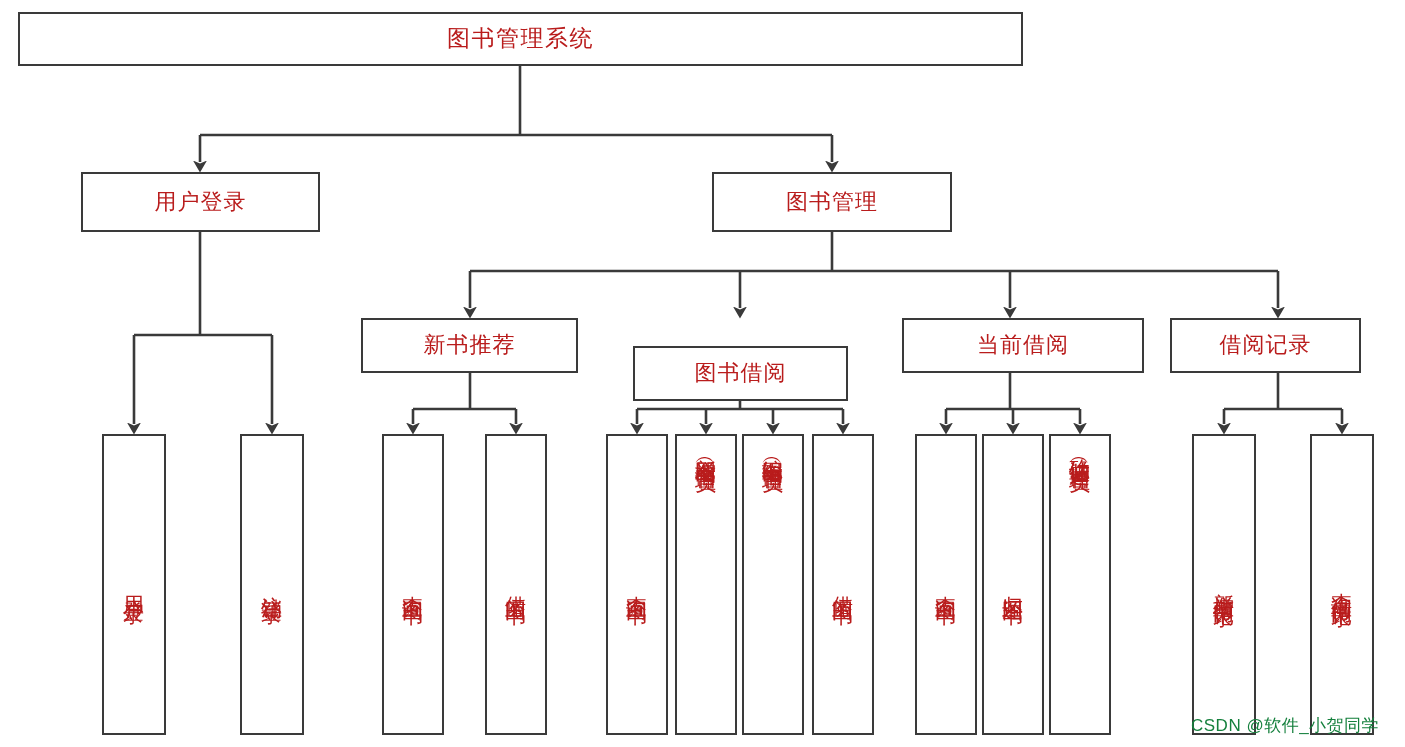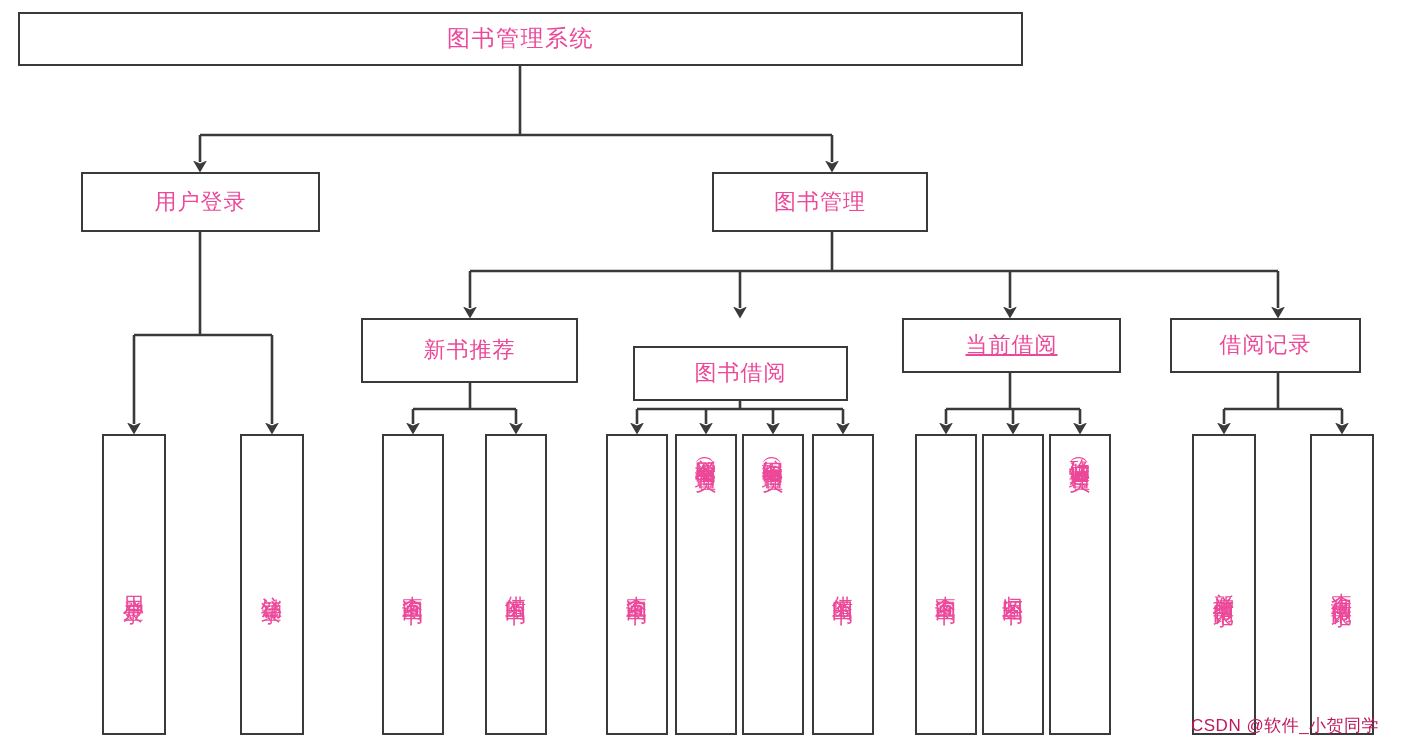--- a/index.html
+++ b/index.html
@@ -14,21 +14,21 @@
   #edges{position:absolute;left:0;top:0;width:1405px;height:747px;}
 
   .node{
     position:absolute;
     box-sizing:border-box;
     background:#ffffff;
     border:2.2px solid #3a3a3a;
     display:flex;
     align-items:center;
     justify-content:center;
-    color:#ec4899;
+    color:#b91c1c;
     z-index:2;
   }
   .node .lbl{
     display:block;
     text-align:center;
     line-height:1.12;
     white-space:pre;
   }
   
   .h .lbl{font-size:22px;letter-spacing:1px;}
@@ -48,21 +48,21 @@
     letter-spacing:3px;
     max-height:100%;
   }
   .v.tall .lbl{letter-spacing:2px;}
   .v.topalign{align-items:flex-start;}
 
   #watermark{
     position:absolute;
     left:1191px;top:714px;
     font-size:17px;
-    color:#be185d;
+    color:#15803d;
     letter-spacing:.5px;
     white-space:nowrap;
     z-index:3;
   }
 </style>
 </head>
 <body>
 
 <div id="diagram">
 
@@ -116,31 +116,31 @@
     </g>
   </svg>
 
   <div class="node h root" style="left:18px;top:12px;width:1005px;height:54px;">
     <span class="lbl">图书管理系统</span>
   </div>
 
   <div class="node h" style="left:81px;top:172px;width:239px;height:60px;">
     <span class="lbl">用户登录</span>
   </div>
-  <div class="node h" style="left:712px;top:172px;width:216px;height:60px;">
+  <div class="node h" style="left:712px;top:172px;width:240px;height:60px;">
     <span class="lbl">图书管理</span>
   </div>
 
-  <div class="node h" style="left:361px;top:318px;width:217px;height:65px;">
+  <div class="node h" style="left:361px;top:318px;width:217px;height:55px;">
     <span class="lbl">新书推荐</span>
   </div>
   <div class="node h" style="left:633px;top:318px;width:215px;height:55px;margin-top:28px;">
     <span class="lbl">图书借阅</span>
   </div>
-  <div class="node h" style="left:902px;top:318px;width:219px;height:55px;text-decoration:underline;">
+  <div class="node h" style="left:902px;top:318px;width:242px;height:55px;">
     <span class="lbl">当前借阅</span>
   </div>
   <div class="node h" style="left:1170px;top:318px;width:191px;height:55px;">
     <span class="lbl">借阅记录</span>
   </div>
 
   <div class="node v" style="left:102px;top:434px;width:64px;height:301px;">
     <span class="lbl">用户登录</span>
   </div>
   <div class="node v" style="left:240px;top:434px;width:64px;height:301px;">

